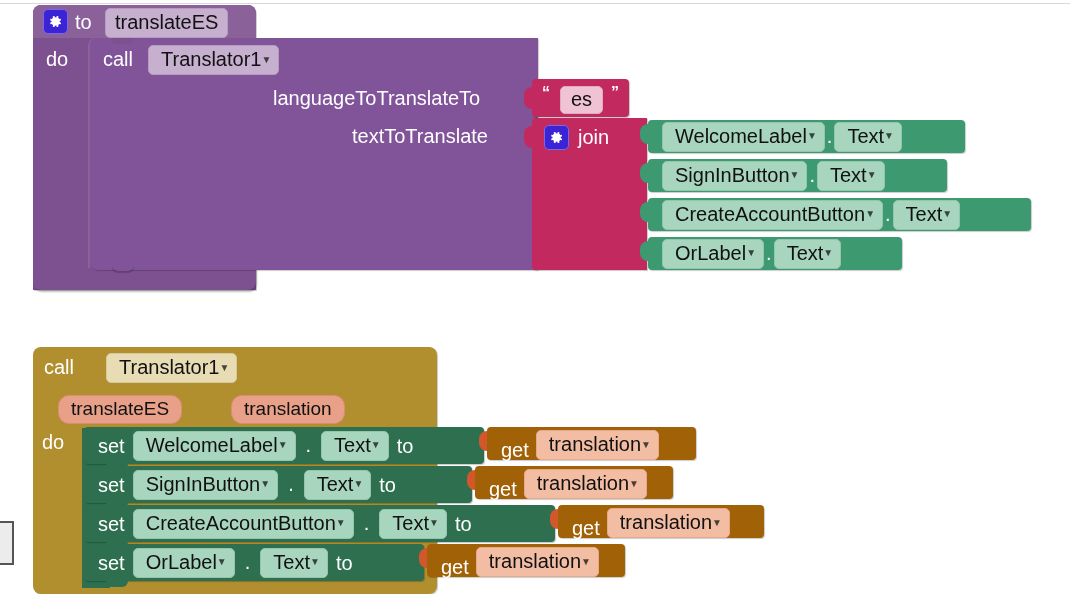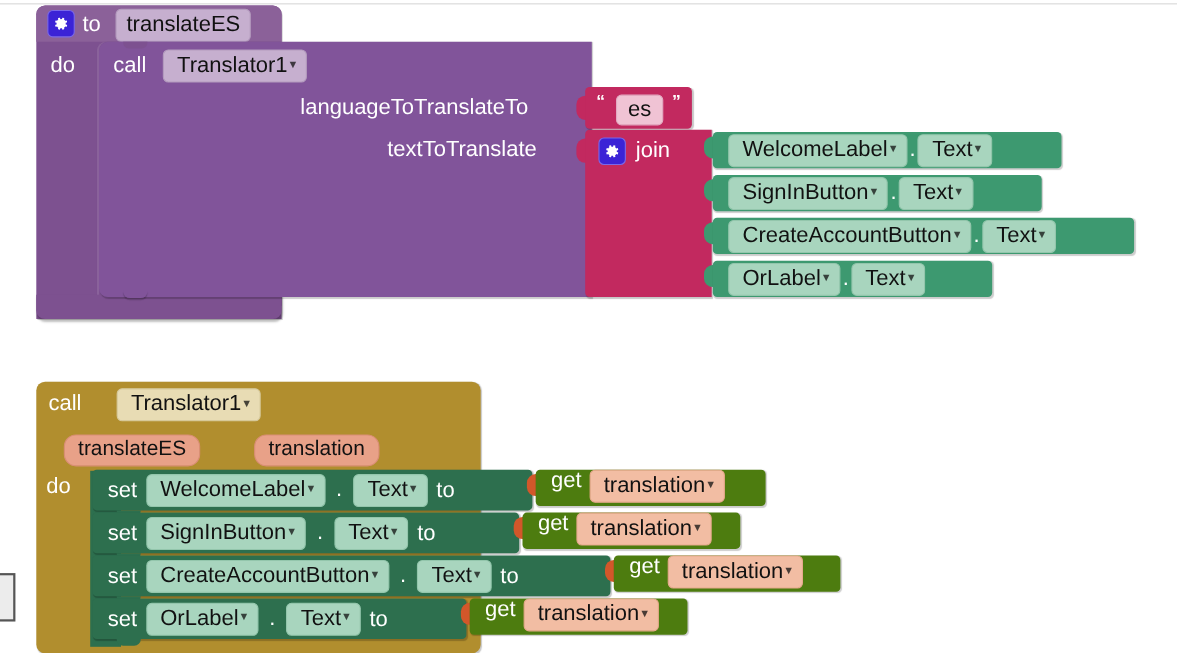--- a/index.html
+++ b/index.html
@@ -168,23 +168,23 @@
     position:absolute;width:22px;height:6px;background:#2d6f4e;
     border-radius:0 0 6px 6px;
   }
   .set-stack-bg{
     position:absolute;left:82px;top:428px;width:28px;height:160px;
     background:#2d6f4e;
   }
 
   
   .getblk{
-    position:absolute;height:33px;background:#4d7c0f;border-radius:4px;
+    position:absolute;height:33px;background:#a16207;border-radius:4px;
     box-shadow:1px 1px 1px rgba(0,0,0,.20);
-    display:flex;align-items:flex-start;padding-left:14px;gap:7px;
+    display:flex;align-items:flex-end;padding-left:14px;gap:7px;
   }
   .getblk .field{background:#f2bda3;border:1px solid #e6a98c;}
   .gettab{
     position:absolute;width:12px;height:20px;background:#d2572a;
     border-radius:8px 0 0 8px;
   }
 
   
   .leftpanel{
     position:absolute;left:-10px;top:521px;width:20px;height:40px;

